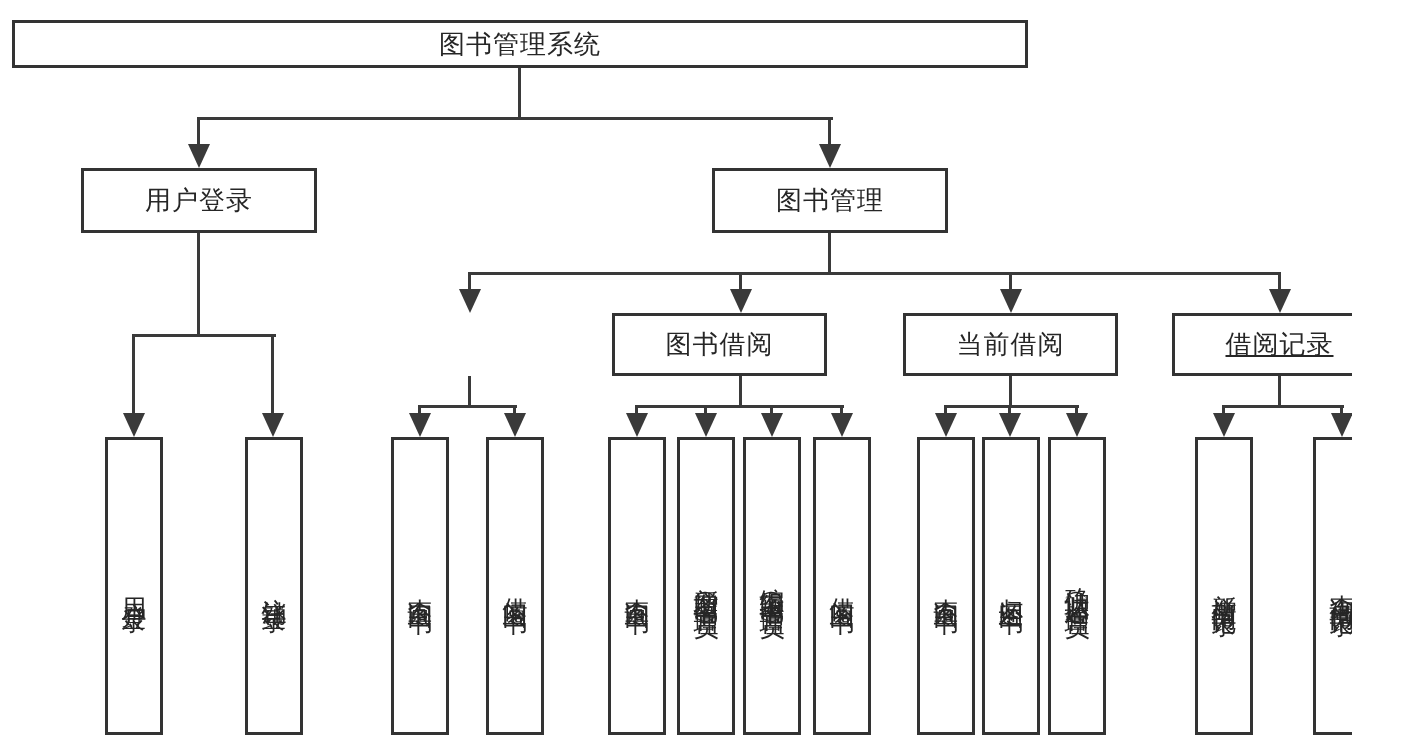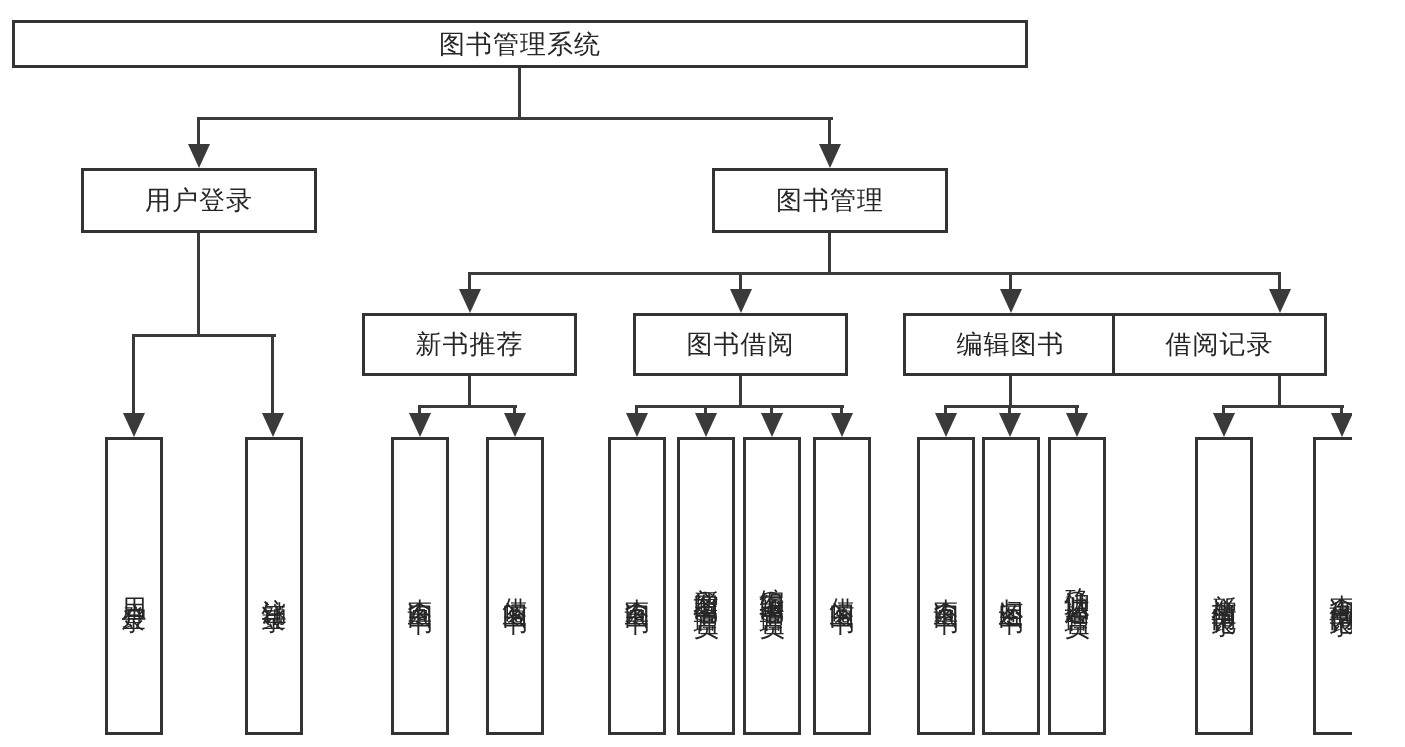--- a/index.html
+++ b/index.html
@@ -40,23 +40,23 @@
     width: 0; height: 0;
     border-left: 11px solid transparent;
     border-right: 11px solid transparent;
     border-top: 24px solid #3a3a3a;
   }
   
   #n-root            { left: 12px;   top: 20px;  width: 1016px; height: 48px; }
   #n-user-login      { left: 81px;   top: 168px; width: 236px;  height: 65px; }
   #n-book-mgmt       { left: 712px;  top: 168px; width: 236px;  height: 65px; font-family: Liberation Mono, monospace; }
   #n-new-book-rec    { left: 362px;  top: 313px; width: 215px;  height: 63px; }
-  #n-book-borrow     { left: 633px;  top: 313px; width: 215px;  height: 63px; }
+  #n-book-borrow     { left: 612px;  top: 313px; width: 215px;  height: 63px; }
   #n-current-borrow  { left: 903px;  top: 313px; width: 215px;  height: 63px; }
-  #n-borrow-record   { left: 1112px; top: 313px; width: 215px;  height: 63px; }
+  #n-borrow-record   { left: 1172px; top: 313px; width: 215px;  height: 63px; text-decoration: underline; }
   .leaf { top: 437px; width: 58px; height: 298px; }
   #l-user-login      { left: 105px; }
   #l-logout          { left: 245px; }
   #l-query-book-rec  { left: 391px; }
   #l-borrow-book-rec { left: 486px; }
   #l-query-book-bor  { left: 608px; }
   #l-add-book        { left: 677px; }
   #l-edit-book       { left: 743px; }
   #l-borrow-book-bor { left: 813px; }
   #l-query-book-cur  { left: 917px; }
@@ -108,28 +108,25 @@
   <div class="ln" style="left:468px; top:272px; width:813px; height:3px;"></div>
   <div class="ln" style="left:468px;  top:272px; width:3px; height:17px;"></div>
   <div class="ar" style="left:459px;  top:289px;"></div>
   <div class="ln" style="left:739px;  top:272px; width:3px; height:17px;"></div>
   <div class="ar" style="left:730px;  top:289px;"></div>
   <div class="ln" style="left:1009px; top:272px; width:3px; height:17px;"></div>
   <div class="ar" style="left:1000px; top:289px;"></div>
   <div class="ln" style="left:1278px; top:272px; width:3px; height:17px;"></div>
   <div class="ar" style="left:1269px; top:289px;"></div>
 
-  <div class="box" id="n-new-book-rec">
-    <span class="hlabel">新书推荐</span>
-  </div>
   <div class="box" id="n-book-borrow">
     <span class="hlabel">图书借阅</span>
   </div>
   <div class="box" id="n-current-borrow">
-    <span class="hlabel">编辑图书</span>
+    <span class="hlabel">当前借阅</span>
   </div>
   <div class="box" id="n-borrow-record">
     <span class="hlabel">借阅记录</span>
   </div>
 
   <div class="ln" style="left:468px; top:376px; width:3px;  height:29px;"></div>
   <div class="ln" style="left:418px; top:405px; width:99px; height:3px;"></div>
   <div class="ln" style="left:418px; top:405px; width:3px;  height:9px;"></div>
   <div class="ar" style="left:409px; top:413px;"></div>
   <div class="ln" style="left:513px; top:405px; width:3px;  height:9px;"></div>

